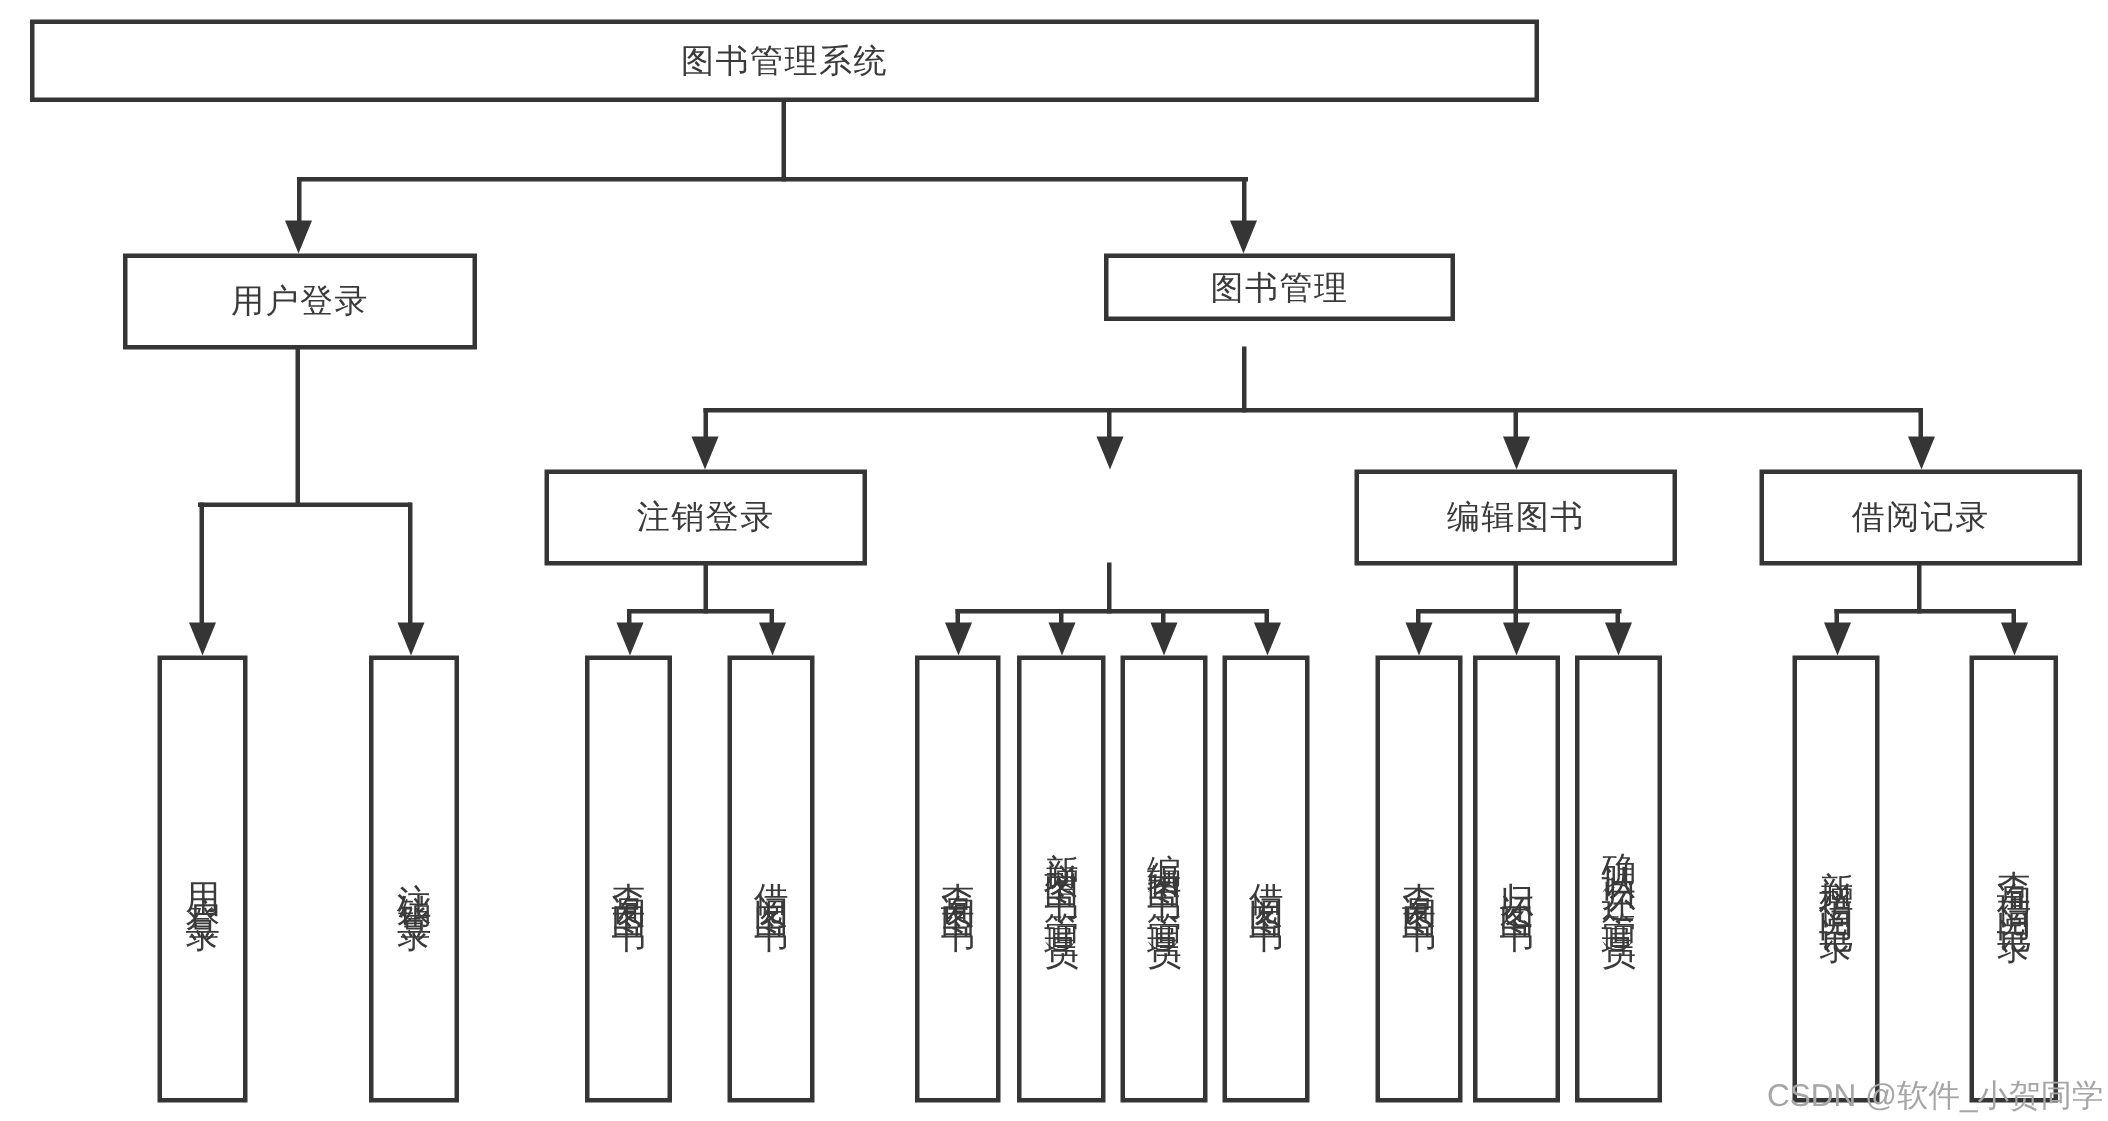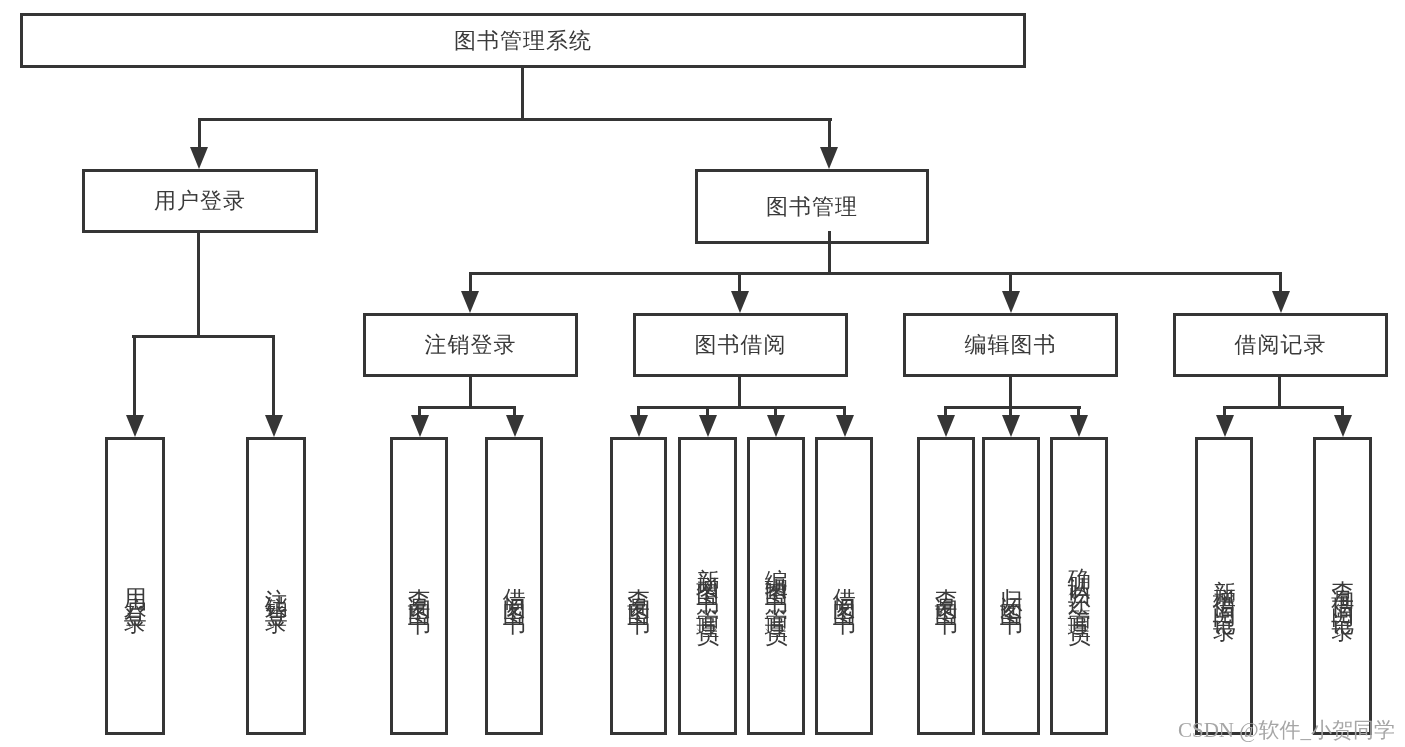--- a/index.html
+++ b/index.html
@@ -5,21 +5,21 @@
   :root{
     --line:#353535;
     --text:#3a3a3a;
     --wm:#a6a6a6;
   }
   html,body{margin:0;padding:0;background:#ffffff;}
   .canvas{
     position:relative;
     width:1405px;height:747px;
     background:#ffffff;
-    font-family:Liberation Serif, serif;
+    font-family:Liberation Sans, sans-serif;
     overflow:hidden;
   }
   .node{
     position:absolute;
     box-sizing:border-box;
     border:3px solid var(--line);
     background:#ffffff;
     display:flex;
     align-items:center;
     justify-content:center;
@@ -63,31 +63,28 @@
 <div class="canvas">
 
   <div class="node h" style="left:20px;top:13px;width:1006px;height:55px">
     <span>图书管理系统</span>
   </div>
 
   <div class="node h" style="left:82px;top:169px;width:236px;height:64px">
     <span>用户登录</span>
   </div>
 
-  <div class="node h" style="left:695px;top:169px;width:234px;height:75px">
+  <div class="node h" style="left:736px;top:169px;width:234px;height:45px">
     <span>图书管理</span>
   </div>
 
   <div class="node h" style="left:363px;top:313px;width:215px;height:64px">
     <span>注销登录</span>
   </div>
 
-  <div class="node h" style="left:633px;top:313px;width:215px;height:64px">
-    <span>图书借阅</span>
-  </div>
 
   <div class="node h" style="left:903px;top:313px;width:215px;height:64px">
     <span>编辑图书</span>
   </div>
 
   <div class="node h" style="left:1173px;top:313px;width:215px;height:64px">
     <span>借阅记录</span>
   </div>
 
   <div class="node v" style="left:105px;top:437px;width:60px;height:298px">

